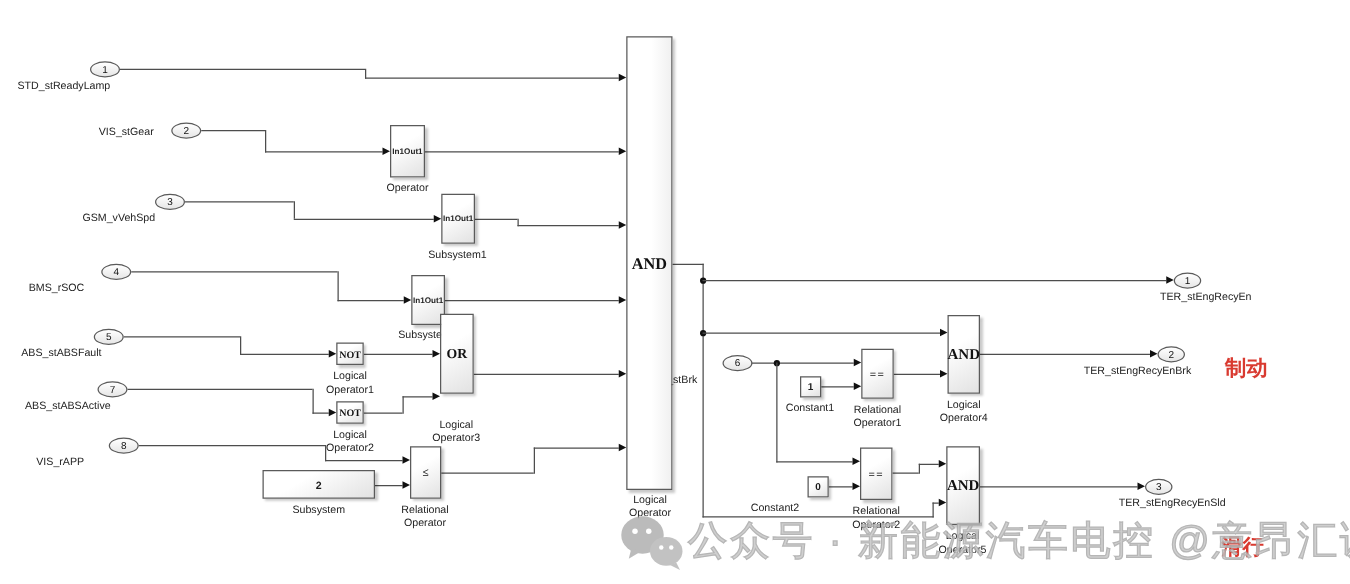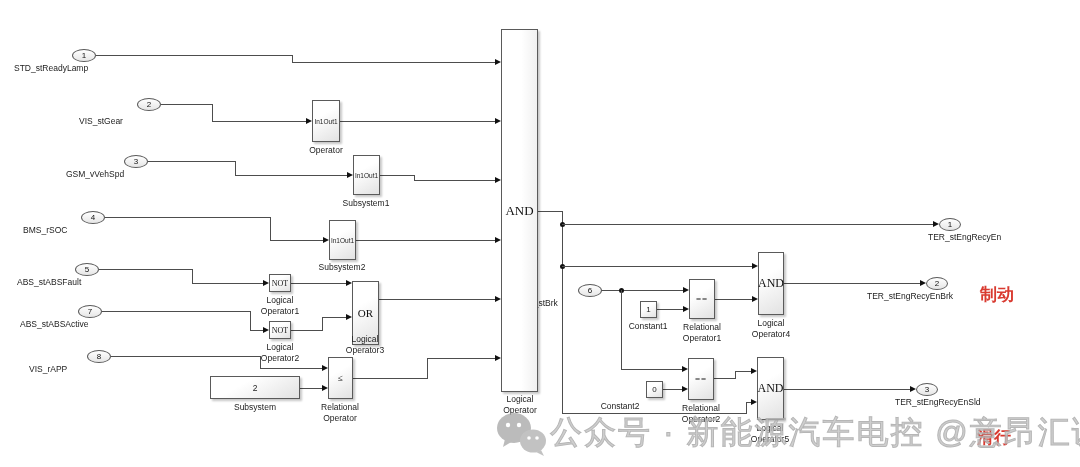--- a/index.html
+++ b/index.html
@@ -8,21 +8,21 @@
   
   .wh{position:absolute;height:1px;background:#4d4d4d;}
   .wv{position:absolute;width:1px;background:#4d4d4d;}
   .arr{position:absolute;width:0;height:0;border-top:3.5px solid transparent;
        border-bottom:3.5px solid transparent;border-left:6px solid #111;}
   .dot{position:absolute;width:5px;height:5px;border-radius:50%;background:#111;}
   
   .blk{position:absolute;box-sizing:border-box;border:1px solid #5a5a5a;
        background:linear-gradient(150deg,#ffffff 35%,#e2e2e2 100%);
        box-shadow:2px 2px 2px rgba(0,0,0,0.22);
-       display:flex;align-items:center;justify-content:center;}
+       display:flex;align-items:center;justify-content:center;font-weight:bold;}
   .opfont{font-family:"Liberation Serif",serif;color:#111;}
   .bigblk{background:linear-gradient(90deg,#ffffff 55%,#f0f0f0 100%);}
   .iorow{display:flex;justify-content:space-between;width:100%;padding:0 2px;
          font-size:6.5px;color:#222;}
   .blabel{position:absolute;font-size:8.5px;line-height:10.5px;color:#222;text-align:center;
           white-space:pre-line;}
   
   .port{position:absolute;box-sizing:border-box;width:24px;height:13px;border:1px solid #5a5a5a;
         border-radius:50%;background:linear-gradient(#ffffff,#e6e6e6);
         display:flex;align-items:center;justify-content:center;font-size:8px;color:#111;}
@@ -134,21 +134,21 @@
   <div class="arr" style="left:910px;top:386px"></div>
 
   <div class="port" style="left:72px;top:49px">
       <span>1</span>
     </div>
   <div class="plabel" style="left:14px;top:63px">STD_stReadyLamp</div>
 
   <div class="port" style="left:137px;top:98px">
       <span>2</span>
     </div>
-  <div class="plabel" style="left:79px;top:116px">VIS_stGear</div>
+  <div class="plabel" style="left:79px;top:100px">VIS_stGear</div>
 
   <div class="port" style="left:124px;top:155px">
       <span>3</span>
     </div>
   <div class="plabel" style="left:66px;top:169px">GSM_vVehSpd</div>
 
   <div class="port" style="left:81px;top:211px">
       <span>4</span>
     </div>
   <div class="plabel" style="left:23px;top:225px">BMS_rSOC</div>
@@ -217,21 +217,21 @@
     </div>
   <div class="blabel" style="left:240px;top:295px;width:80px">Logical
 Operator1</div>
 
   <div class="blk opfont" style="left:269px;top:321px;width:22px;height:18px;font-size:8px">
       <span>NOT</span>
     </div>
   <div class="blabel" style="left:240px;top:342px;width:80px">Logical
 Operator2</div>
 
-  <div class="blk opfont" style="left:352px;top:281px;width:27px;height:64px;font-size:11px">
+  <div class="blk opfont" style="left:352px;top:251px;width:27px;height:64px;font-size:11px">
       <span>OR</span>
     </div>
   <div class="blabel" style="left:325px;top:334px;width:80px">Logical
 Operator3</div>
 
   <div class="blk" style="left:210px;top:376px;width:90px;height:23px;font-size:8.5px">
       <span>2</span>
     </div>
   <div class="blabel" style="left:215px;top:402px;width:80px">Subsystem</div>
 

